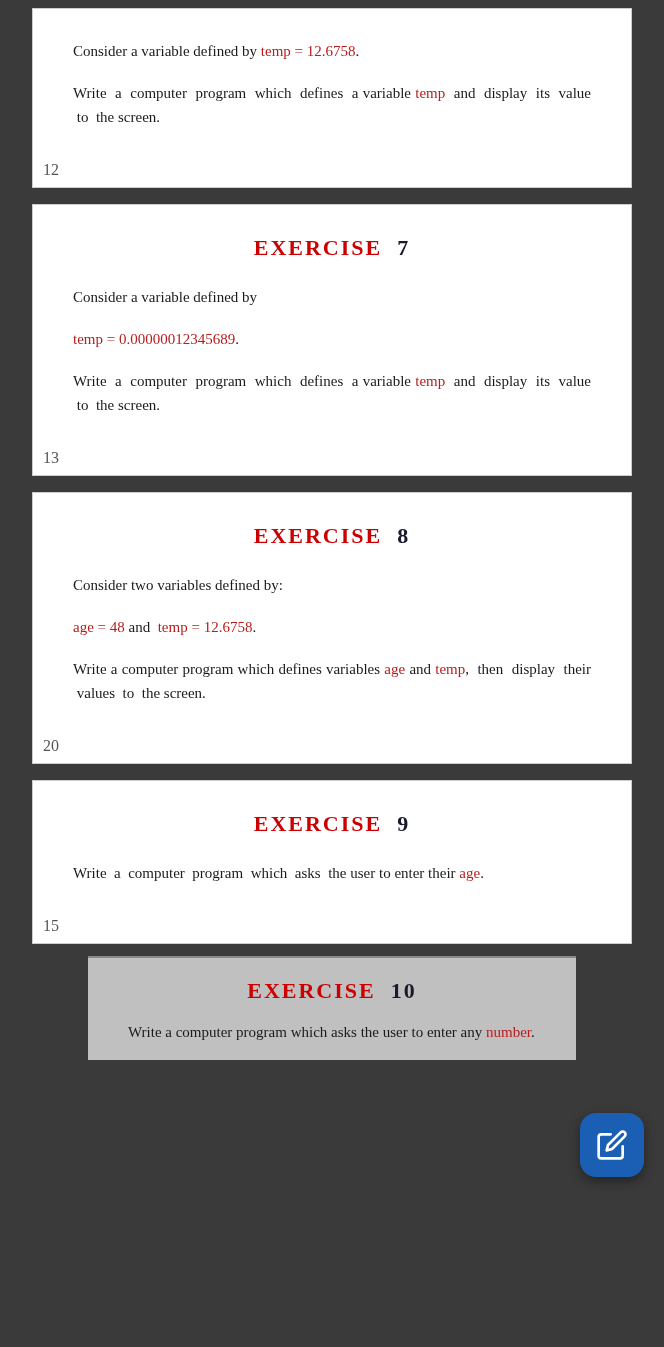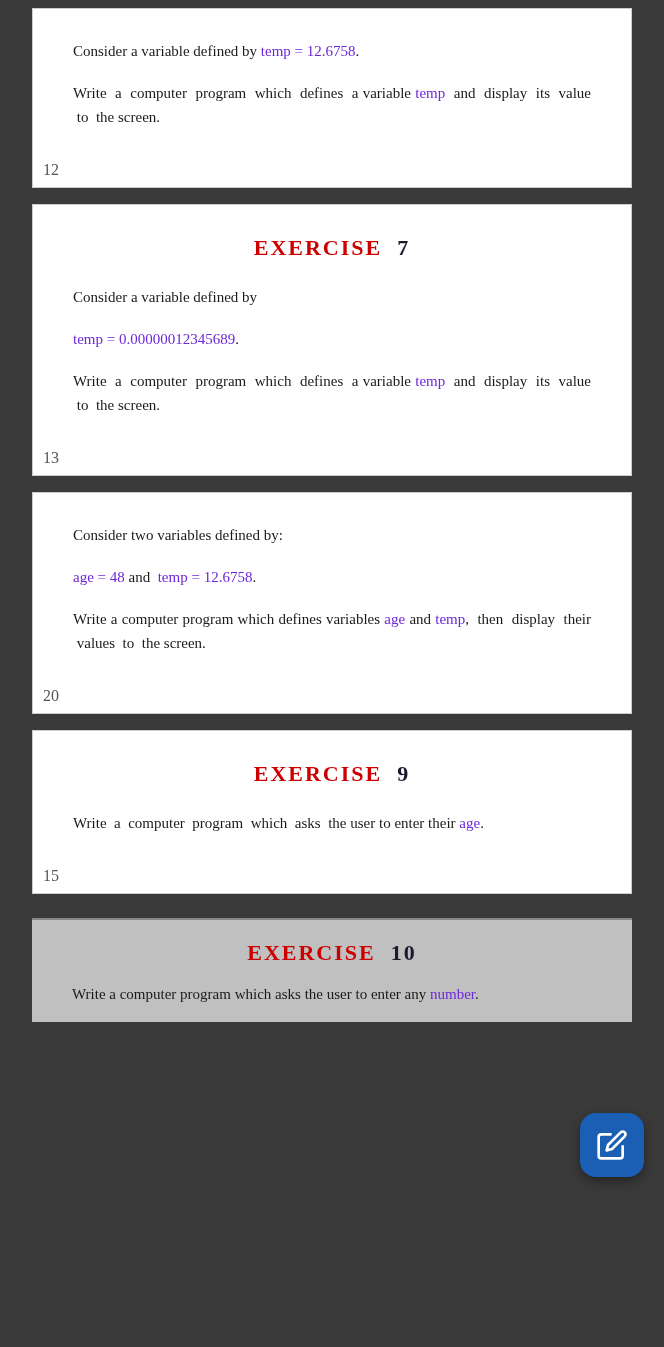--- a/index.html
+++ b/index.html
@@ -42,37 +42,37 @@
       color: #1a1a1a;
       line-height: 1.6;
       text-align: justify;
     }
 
     .content-block p {
       margin-bottom: 18px;
     }
 
     .red {
-      color: #6d28d9;
+      color: #b91c1c;
       font-weight: normal;
     }
 
     .page-number {
       position: absolute;
       bottom: 8px;
       left: 10px;
       font-size: 16px;
       color: #555;
     }
 
     .bottom-bar {
-      width: 600px;
+      width: 488px;
       background: #c0c0c0;
       padding: 20px 40px 16px 40px;
-      margin-top: 16px;
+      margin-top: 4px;
       border-top: 2px solid #888;
     }
 
     .bottom-bar .exercise-title {
       margin-bottom: 16px;
     }
 
     .bottom-bar .content-block p {
       margin-bottom: 0;
     }
@@ -130,20 +130,23 @@
       <span class="red">temp = 0.00000012345689</span>.
     </p>
     <p>
       Write &nbsp;a &nbsp;computer &nbsp;program &nbsp;which &nbsp;defines &nbsp;a variable <span class="red">temp</span> &nbsp;and &nbsp;display &nbsp;its &nbsp;value &nbsp;to &nbsp;the screen.
     </p>
   </div>
   <div class="page-number">13</div>
 </div>
 
 <div class="page-card">
+  <div class="exercise-title">
+    <span>EXERCISE</span>&nbsp;&nbsp;<span class="num">8</span>
+  </div>
   <div class="content-block">
     <p>
       Consider two variables defined by:
     </p>
     <p>
       <span class="red">age = 48</span> and &nbsp;<span class="red">temp = 12.6758</span>.
     </p>
     <p>
       Write a computer program which defines variables <span class="red">age</span> and <span class="red">temp</span>, &nbsp;then &nbsp;display &nbsp;their &nbsp;values &nbsp;to &nbsp;the screen.
     </p>

